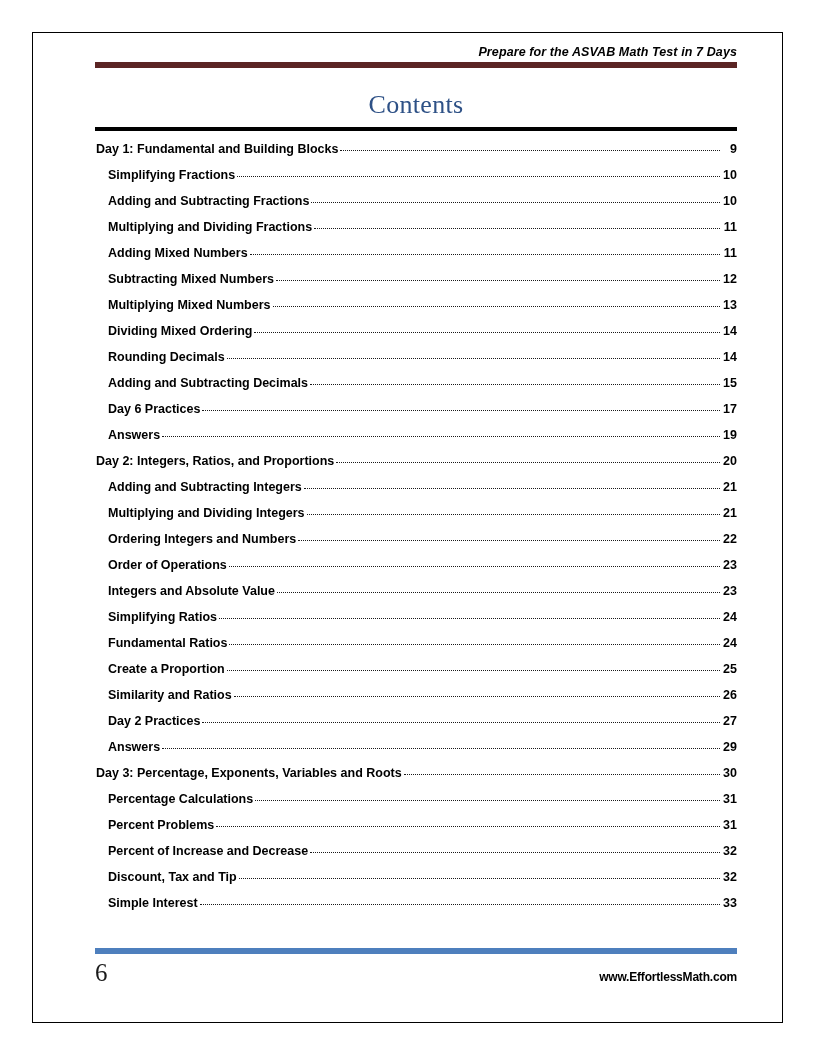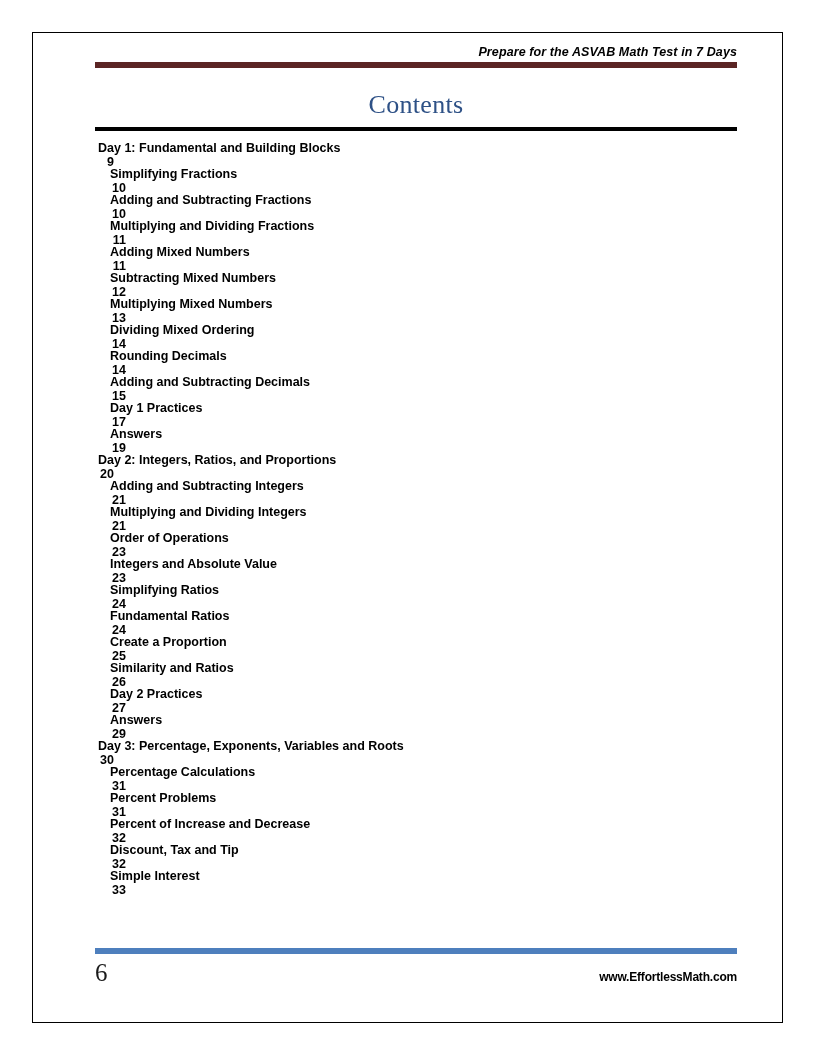--- a/index.html
+++ b/index.html
@@ -77,21 +77,20 @@
   }
   .toc-row {
     display: flex;
     align-items: baseline;
     height: 26px;
     color: #000000;
     font-size: 12.5px;
     font-stretch: condensed;
     white-space: nowrap;
     overflow: hidden;
-    flex-direction: column;
   }
   .toc-row.level-1 {
     padding-left: 1px;
     font-weight: bold;
   }
   .toc-row.level-2 {
     padding-left: 13px;
     font-weight: bold;
   }
   .toc-title {
@@ -209,21 +208,21 @@
         <span class="toc-title">Rounding Decimals</span>
         <span class="toc-leader"></span>
         <span class="toc-page">14</span>
       </div>
       <div class="toc-row level-2">
         <span class="toc-title">Adding and Subtracting Decimals</span>
         <span class="toc-leader"></span>
         <span class="toc-page">15</span>
       </div>
       <div class="toc-row level-2">
-        <span class="toc-title">Day 1 Practices</span>
+        <span class="toc-title">Day 6 Practices</span>
         <span class="toc-leader"></span>
         <span class="toc-page">17</span>
       </div>
       <div class="toc-row level-2">
         <span class="toc-title">Answers</span>
         <span class="toc-leader"></span>
         <span class="toc-page">19</span>
       </div>
       <div class="toc-row level-1">
         <span class="toc-title">Day 2:  Integers, Ratios, and Proportions</span>
@@ -232,20 +231,25 @@
       </div>
       <div class="toc-row level-2">
         <span class="toc-title">Adding and Subtracting Integers</span>
         <span class="toc-leader"></span>
         <span class="toc-page">21</span>
       </div>
       <div class="toc-row level-2">
         <span class="toc-title">Multiplying and Dividing Integers</span>
         <span class="toc-leader"></span>
         <span class="toc-page">21</span>
+      </div>
+      <div class="toc-row level-2">
+        <span class="toc-title">Ordering Integers and Numbers</span>
+        <span class="toc-leader"></span>
+        <span class="toc-page">22</span>
       </div>
       <div class="toc-row level-2">
         <span class="toc-title">Order of Operations</span>
         <span class="toc-leader"></span>
         <span class="toc-page">23</span>
       </div>
       <div class="toc-row level-2">
         <span class="toc-title">Integers and Absolute Value</span>
         <span class="toc-leader"></span>
         <span class="toc-page">23</span>

